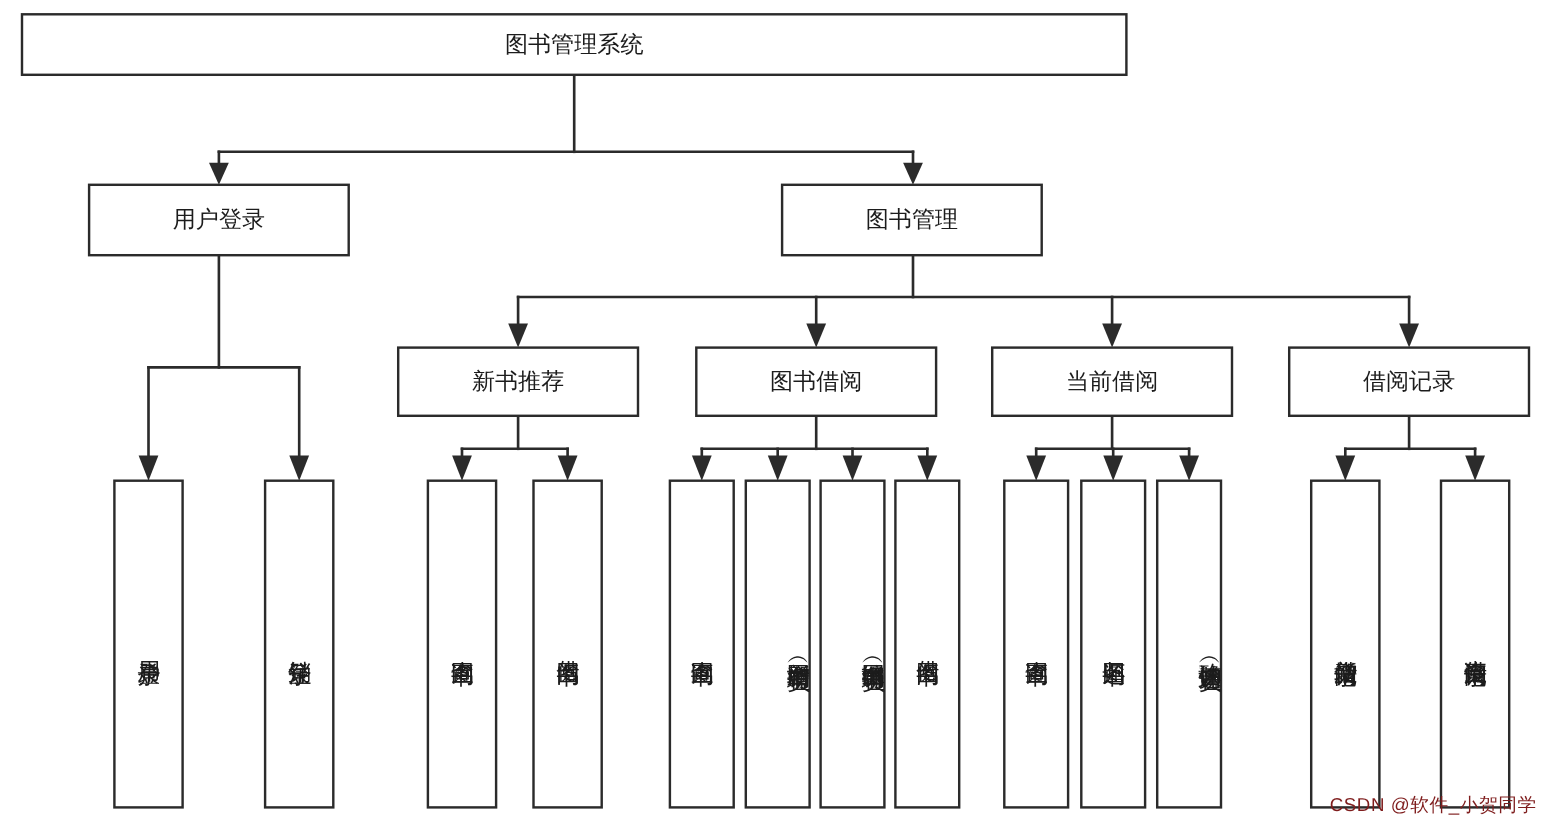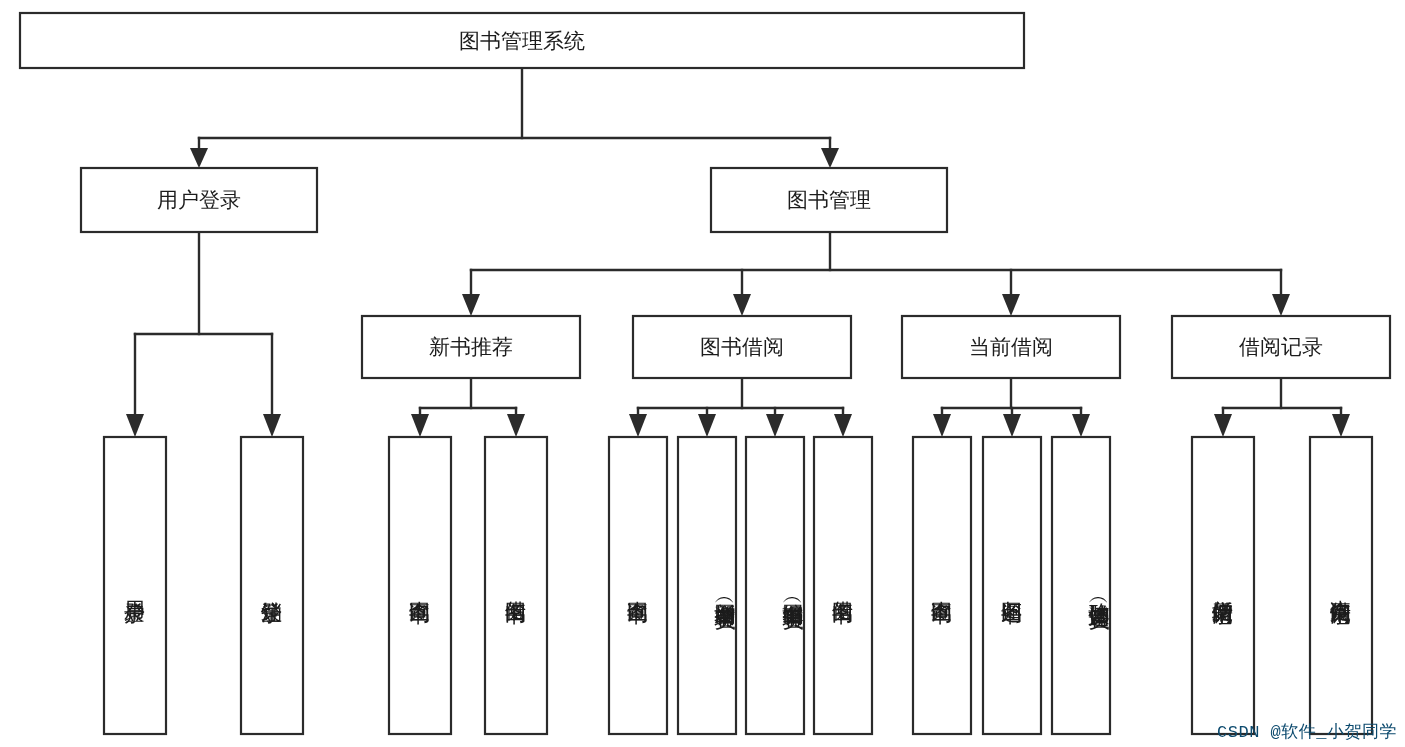--- a/index.html
+++ b/index.html
@@ -62,23 +62,23 @@
     align-items: center;
     justify-content: center;
     text-align: center;
     white-space: nowrap;
     pointer-events: none;
   }
   .watermark {
     position: absolute;
     right: 8px;
     bottom: 4px;
-    font-family: Liberation Mono, monospace;
+    font-family: Liberation Sans, sans-serif;
     font-size: 17px;
-    color: #0c4a6e;
+    color: #7f1d1d;
     letter-spacing: 0.5px;
     white-space: nowrap;
   }
 </style>
 </head>
 <body>
 
 <div id="diagram-root">
 
   <svg class="diagram-canvas" viewBox="0 0 1405 747" xmlns="http://www.w3.org/2000/svg">

